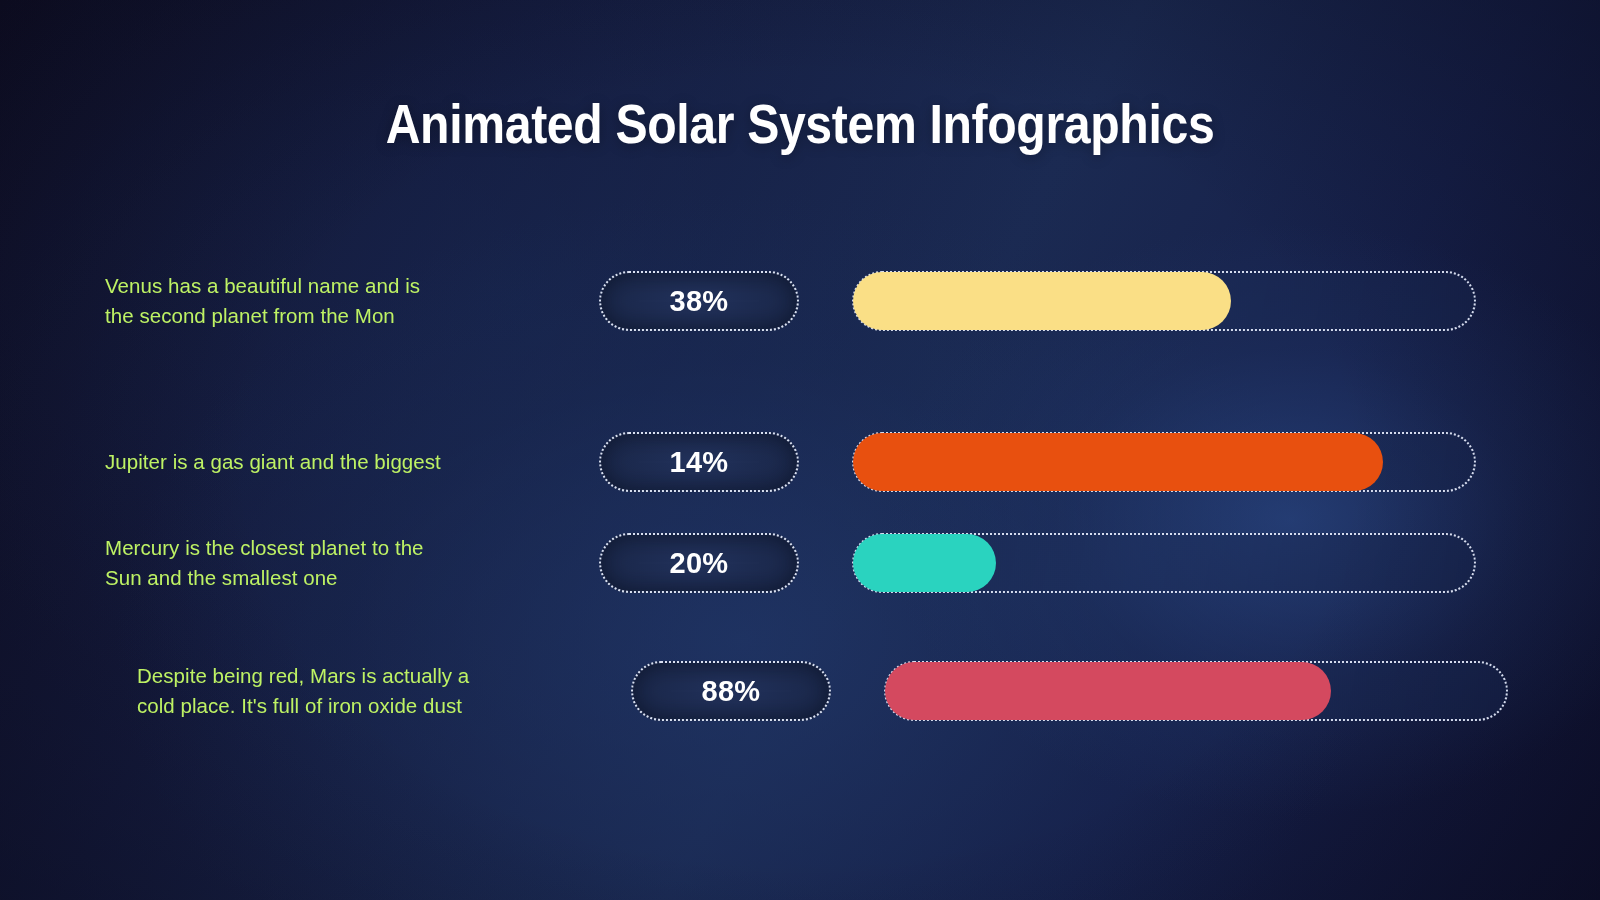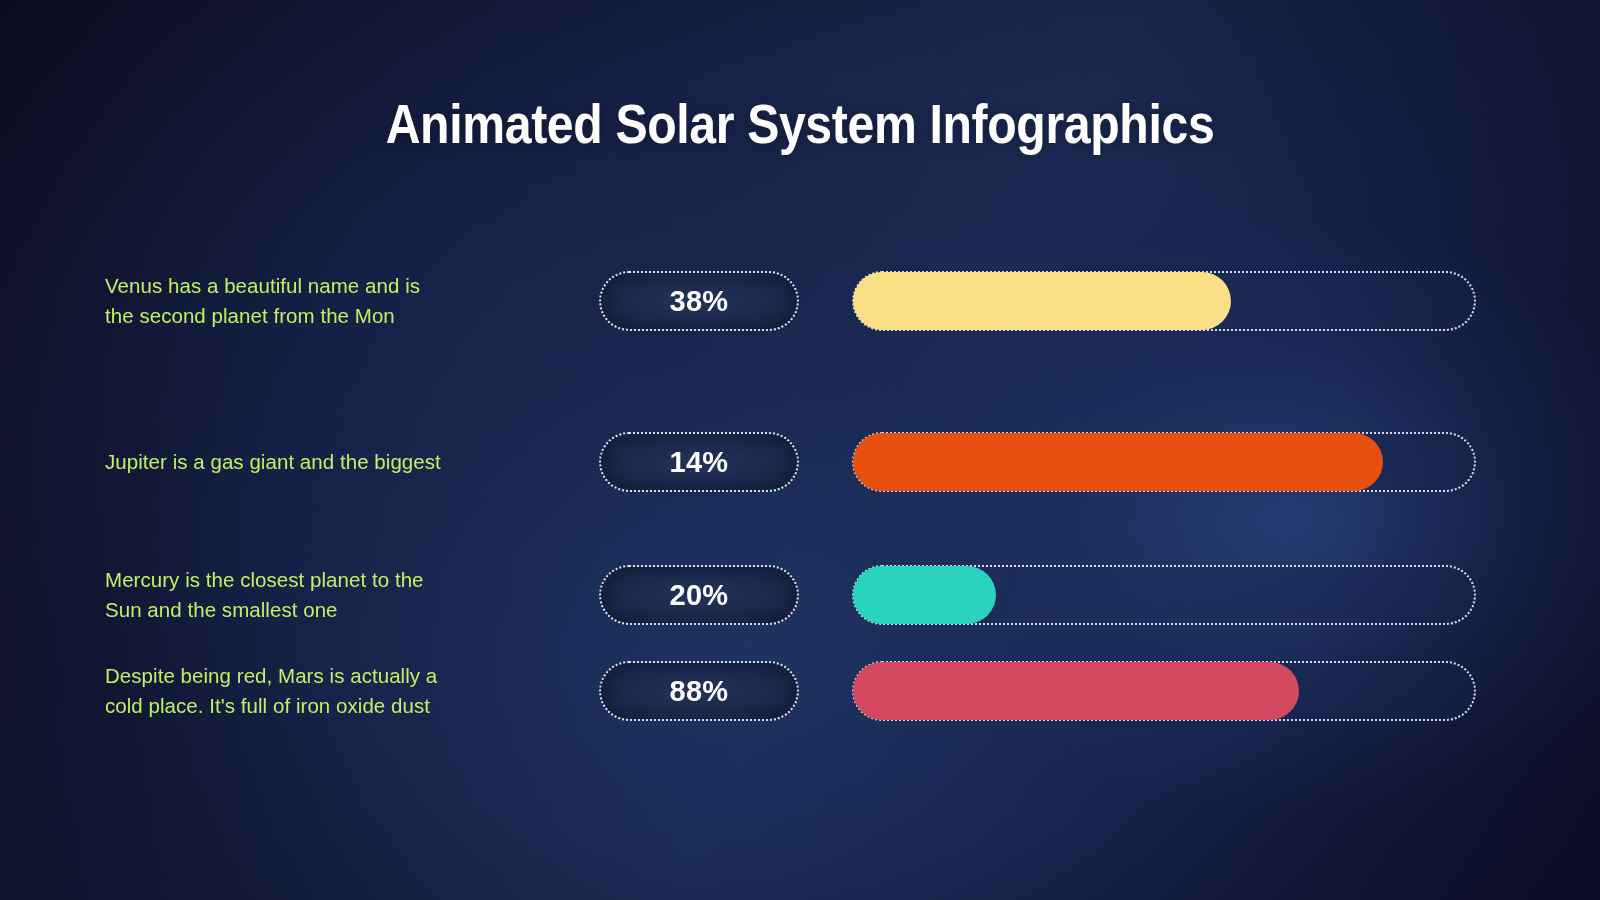--- a/index.html
+++ b/index.html
@@ -53,22 +53,22 @@
   .row {
     position:absolute;
     left:105px;
     width:1390px;
     height:60px;
     display:flex;
     align-items:center;
   }
   .row.r0 { top:271px; }
   .row.r1 { top:392px;margin-top:40px; }
-  .row.r2 { top:533px;margin-top:32px; }
-  .row.r3 { top:661px; }
+  .row.r2 { top:533px; }
+  .row.r3 { top:661px;margin-left:32px; }
 
   .desc {
     width:450px;
     flex:0 0 450px;
     color:#bef264;
     font-size:20.5px;
     line-height:30px;
     font-weight:normal;
     letter-spacing:0.05px;
     padding-right:10px;

